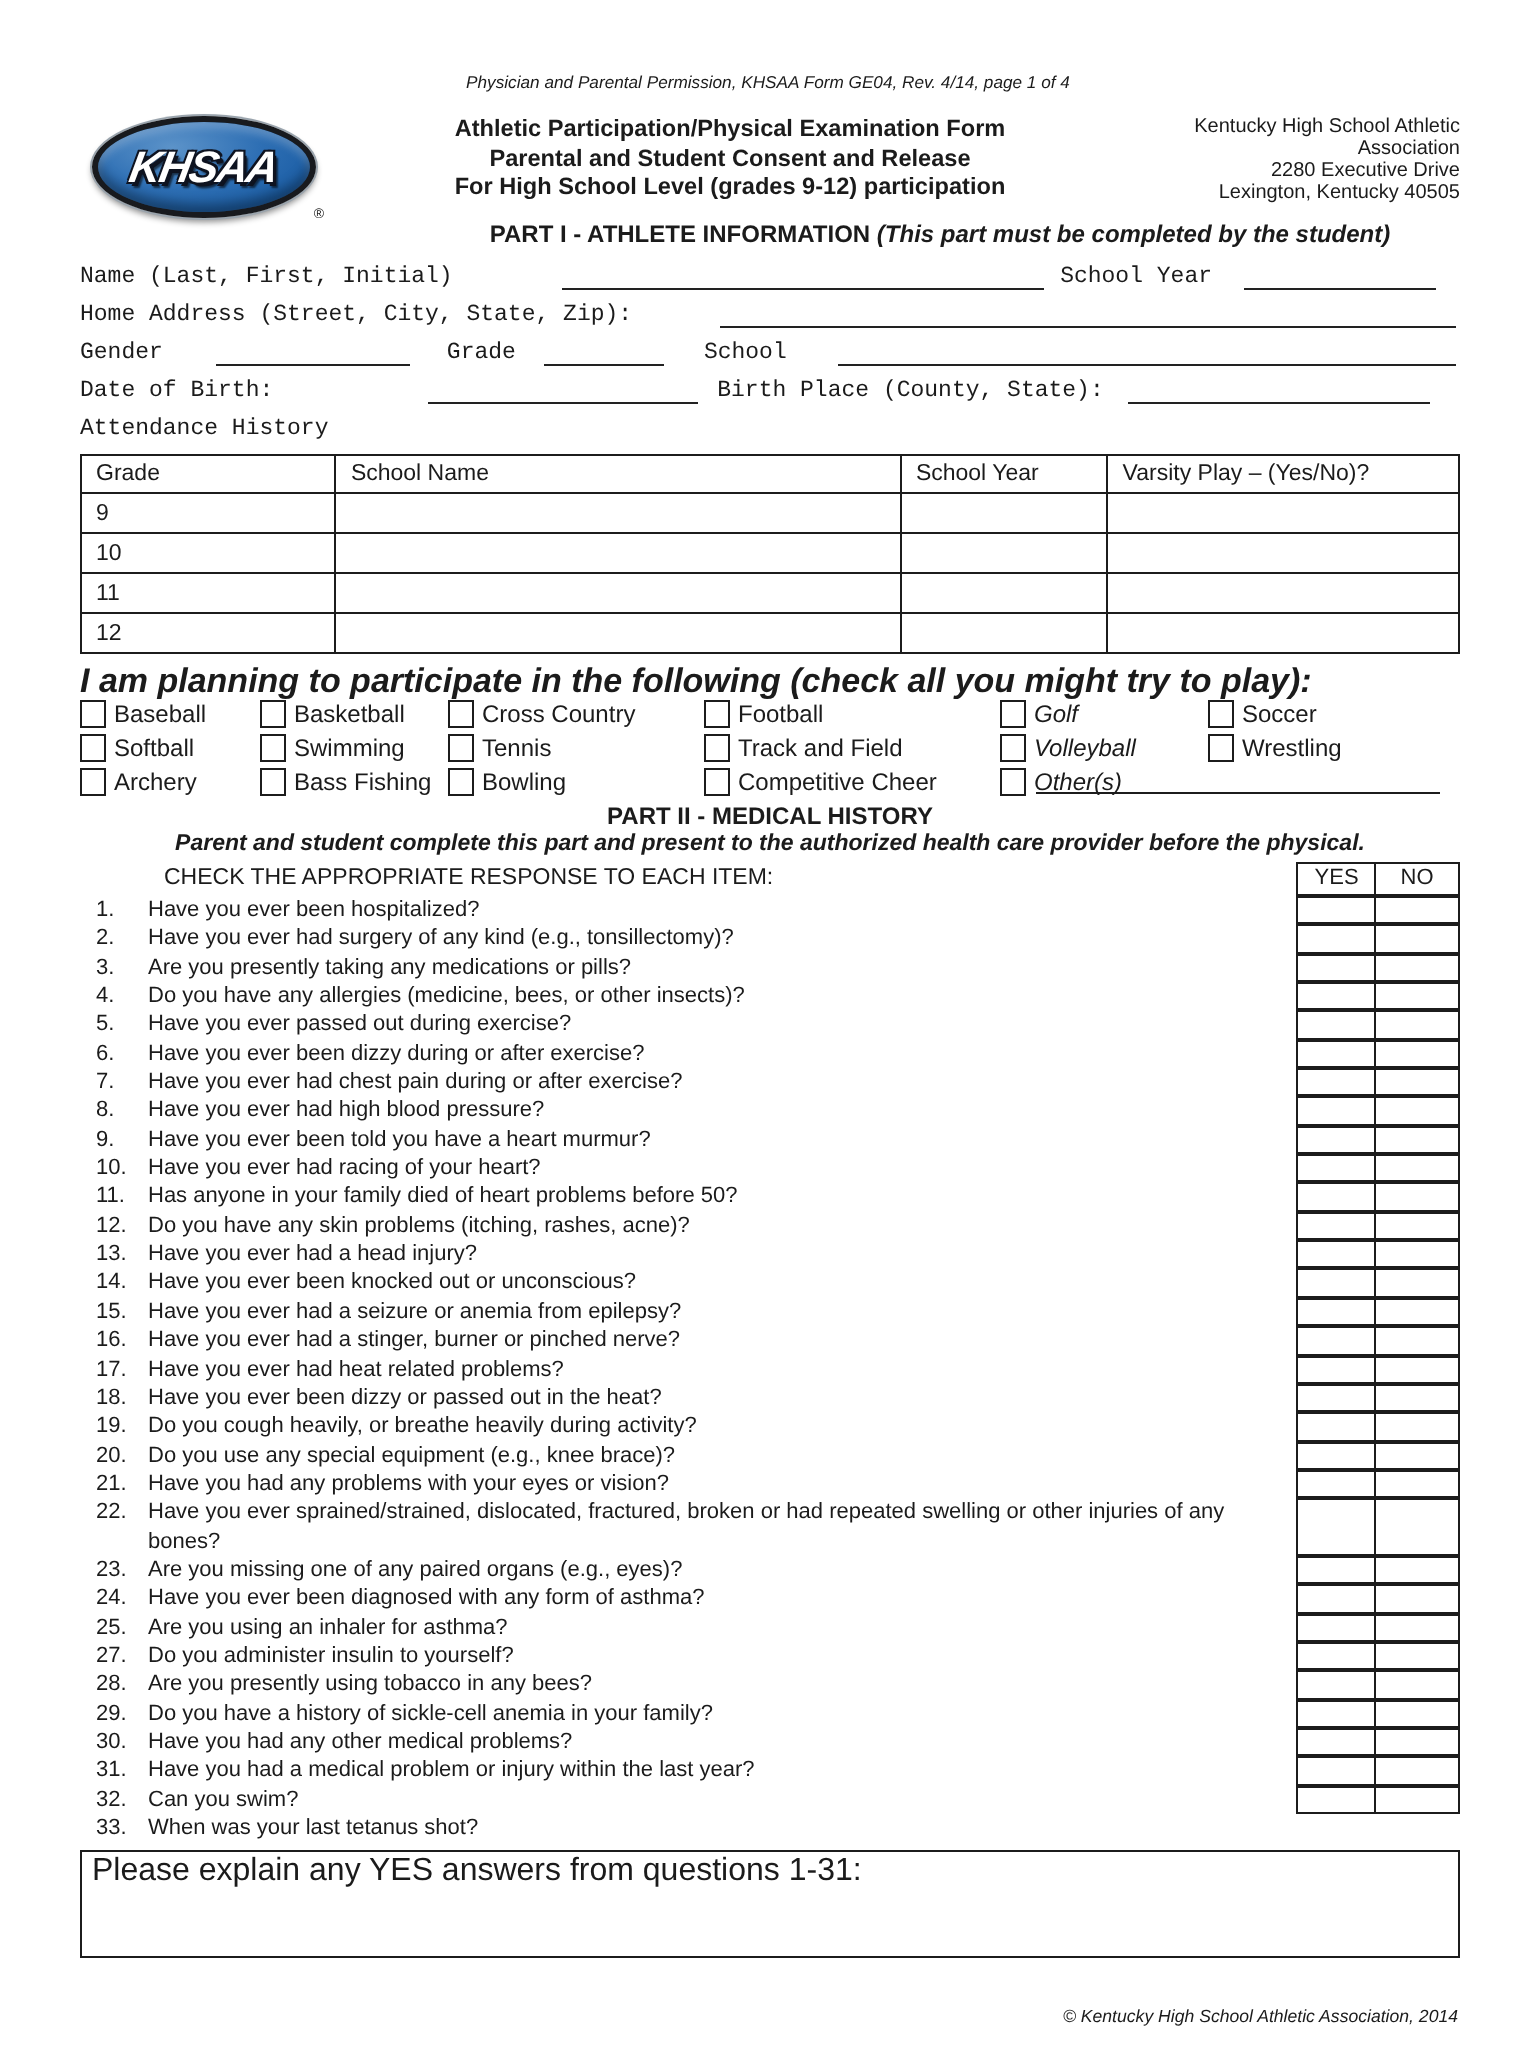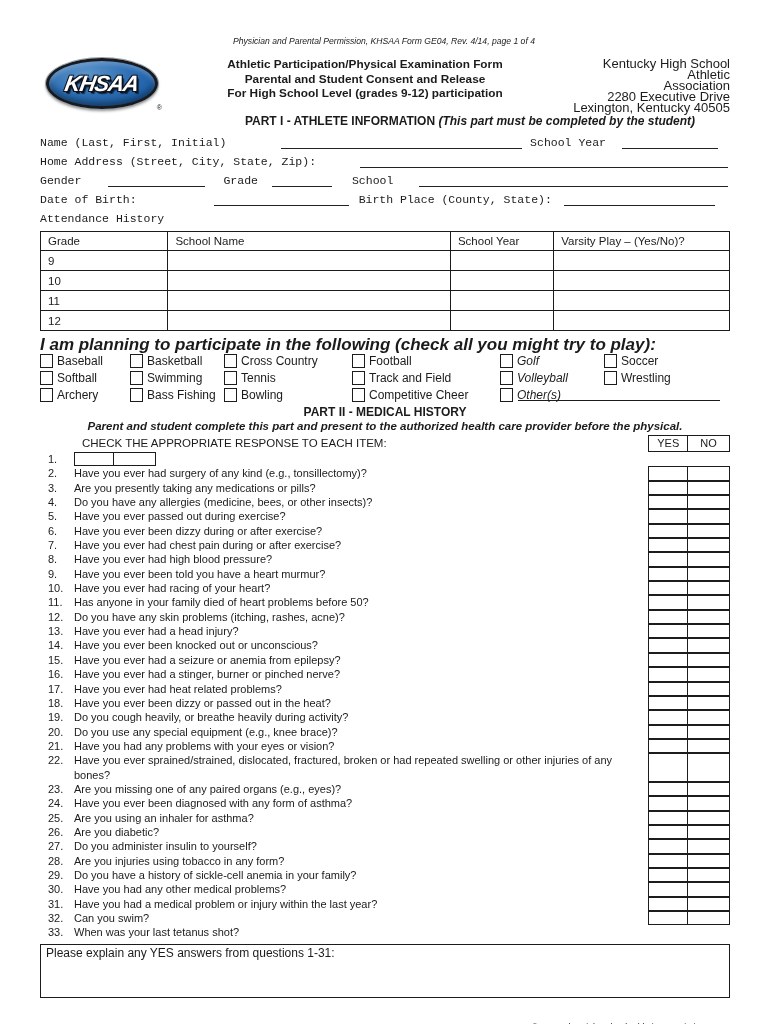--- a/index.html
+++ b/index.html
@@ -21,21 +21,21 @@
     display:flex; align-items:center; justify-content:center;
   }
   .logo-text {
     color:#fff; font-style:italic; font-weight:bold; font-size:22px; letter-spacing:-1px;
     transform: skewX(-10deg);
     text-shadow:-1px -1px 0 #0e1320, 1px -1px 0 #0e1320, -1px 1px 0 #0e1320, 2px 2px 0 #0e1320, 3px 3px 1px rgba(0,0,0,.6);
   }
   .logo-r { position:absolute; right:6px; bottom:-2px; font-size:7px; }
   .titles { flex:1; text-align:center; padding-top:1px; }
   .titles div { font-weight:bold; font-size:11.8px; line-height:14.5px; }
-  .org { width:168px; flex:none; text-align:right; font-size:13px; line-height:11px; padding-top:2px; }
+  .org { width:168px; flex:none; text-align:right; font-size:10px; line-height:11px; padding-top:2px; }
   .part1-line { text-align:center; font-weight:bold; font-size:12px; margin:1px 0 4px 170px; }
   .part1-line .it { font-style:italic; }
 
   .info-row { display:flex; align-items:flex-end; height:19px; font-size:11.5px;font-family:Liberation Mono, monospace; }
   .lbl { white-space:nowrap; line-height:16px; }
   .ul { border-bottom:1.4px solid #222; margin-bottom:2px; flex:none; }
   .grow { flex:1; }
 
   table.att { width:100%; border-collapse:collapse; margin-top:4px; }
   table.att th, table.att td { border:1.7px solid #1c1c1c; font-size:11.5px; font-weight:normal; text-align:left; padding:0 7px; }
@@ -59,21 +59,21 @@
   .check-header .ch-text { flex:1; margin-left:42px; }
   .cell { width:40px; flex:none; border:1.3px solid #1c1c1c; align-self:stretch; }
   .cell.no { width:43px; margin-left:-1.3px; }
   .cell.hdr-cell { text-align:center; font-size:11px; }
   .cell.nocell { border-color:transparent; }
 
   .q-row { display:flex; font-size:11px; line-height:14.35px; }
   .q-num { width:34px; flex:none; padding-left:8px; }
   .q-text { flex:1; padding-right:10px; }
 
-  .explain-box { border:1.7px solid #1c1c1c; height:54px; margin-top:4px; font-size:12px; padding:1px 5px; }
+  .explain-box { border:1.7px solid #1c1c1c; height:54px; margin-top:4px; font-size:16px; padding:1px 5px; }
   .copyright { text-align:right; font-size:8.8px; font-style:italic; margin-top:24px; padding-right:1px; }
 </style>
 </head>
 <body>
 
 <div class="meta-line">Physician and Parental Permission, KHSAA Form GE04, Rev. 4/14, page 1 of 4</div>
 
 <div class="hdr">
   <div class="logo">
     <div class="logo-oval">
@@ -254,20 +254,21 @@
 
 <div class="check-header">
   <span class="ch-text">CHECK THE APPROPRIATE RESPONSE TO EACH ITEM:</span>
   <span class="cell hdr-cell">YES</span>
   <span class="cell no hdr-cell">NO</span>
 </div>
 
 <div>
     <div class="q-row">
       <span class="q-num">1.</span>
+      <span class="q-text">Have you ever been hospitalized?</span>
       <span class="cell"></span>
       <span class="cell no"></span>
     </div>
     <div class="q-row">
       <span class="q-num">2.</span>
       <span class="q-text">Have you ever had surgery of any kind (e.g., tonsillectomy)?</span>
       <span class="cell"></span>
       <span class="cell no"></span>
     </div>
     <div class="q-row">
@@ -402,34 +403,28 @@
       <span class="cell"></span>
       <span class="cell no"></span>
     </div>
     <div class="q-row">
       <span class="q-num">25.</span>
       <span class="q-text">Are you using an inhaler for asthma?</span>
       <span class="cell"></span>
       <span class="cell no"></span>
     </div>
     <div class="q-row">
-      <span class="q-num">26.</span>
-      <span class="q-text">Are you diabetic?</span>
-      <span class="cell"></span>
-      <span class="cell no"></span>
-    </div>
-    <div class="q-row">
       <span class="q-num">27.</span>
       <span class="q-text">Do you administer insulin to yourself?</span>
       <span class="cell"></span>
       <span class="cell no"></span>
     </div>
     <div class="q-row">
       <span class="q-num">28.</span>
-      <span class="q-text">Are you injuries using tobacco in any form?</span>
+      <span class="q-text">Are you presently using tobacco in any bees?</span>
       <span class="cell"></span>
       <span class="cell no"></span>
     </div>
     <div class="q-row">
       <span class="q-num">29.</span>
       <span class="q-text">Do you have a history of sickle-cell anemia in your family?</span>
       <span class="cell"></span>
       <span class="cell no"></span>
     </div>
     <div class="q-row">

